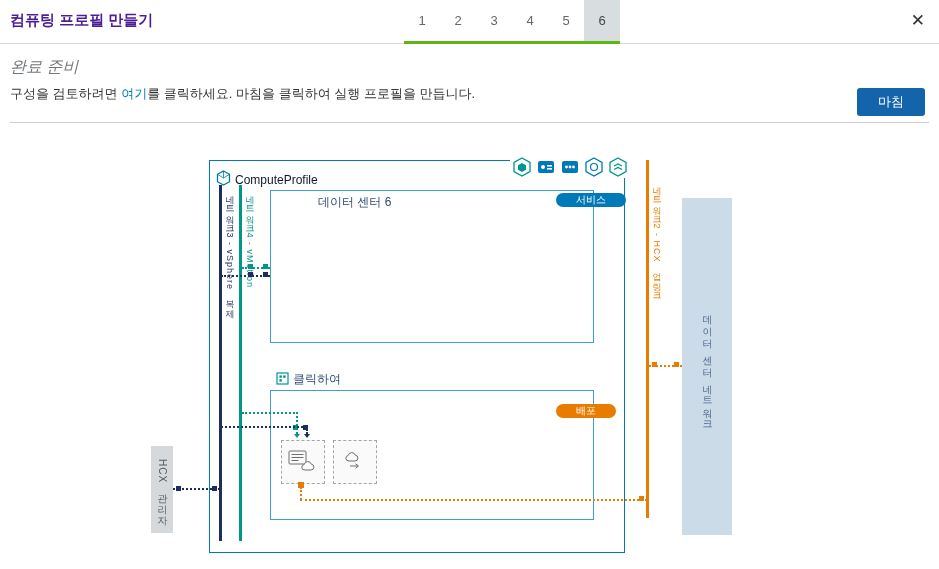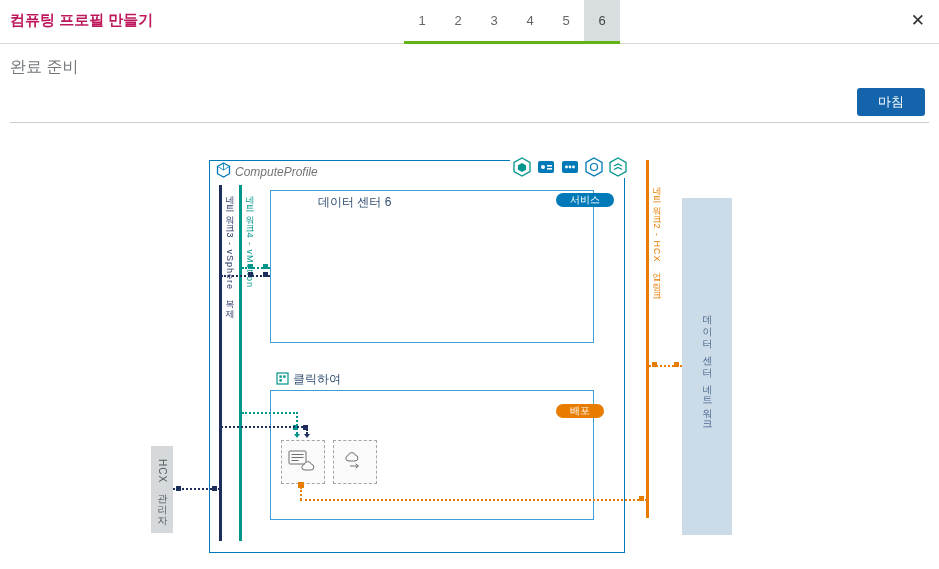--- a/index.html
+++ b/index.html
@@ -1,56 +1,56 @@
 <!DOCTYPE html>
 <html><head>
 <meta charset="utf-8">
 <style>
   * { margin:0; padding:0; box-sizing:border-box; }
   html,body { width:939px; height:569px; background:#fff; font-family:"Liberation Sans", sans-serif; overflow:hidden; }
   .page { position:relative; width:939px; height:569px; background:#fff; }
 
   
   .header { position:absolute; left:0; top:0; width:939px; height:44px; background:#fff; border-bottom:1px solid #d8d8d8; }
-  .dialog-title { position:absolute; left:10px; top:11px; font-size:15px; font-weight:bold; color:#be185d; }
+  .dialog-title { position:absolute; left:10px; top:11px; font-size:15px; font-weight:bold; color:#4c1d95; }
   .steps { position:absolute; left:404px; top:0; height:41px; display:flex; }
   .step { width:36px; height:41px; line-height:41px; text-align:center; font-size:13px; color:#666; cursor:pointer; }
   .step.active { background:#d8dde0; color:#454545; }
   .steps-underline { position:absolute; left:404px; top:41px; width:216px; height:3px; background:#60b515; }
   .close-btn { position:absolute; right:14px; top:10px; font-size:17px; color:#333; cursor:pointer; line-height:22px; }
 
   
-  .section-title { position:absolute; left:10px; top:57px; font-size:16px; color:#727679; }
+  .section-title { position:absolute; left:10px; top:57px; font-size:16px; color:#727679;font-style:italic; }
   .desc { position:absolute; left:10px; top:85px; font-size:13px; color:#333; }
   .desc a { color:#0079b8; text-decoration:none; cursor:pointer; }
   .finish-btn { position:absolute; left:857px; top:88px; width:68px; height:28px; background:#1464ac; color:#fff;
                 font-size:13px; border:0; border-radius:3px; cursor:pointer; font-family:"Liberation Sans", sans-serif; }
   .content-divider { position:absolute; left:10px; top:122px; width:919px; height:0; border-top:1px solid #ccc; }
 
   
   .cp-box { position:absolute; left:209px; top:160px; width:416px; height:393px; border:1px solid #0079b8; }
   .cp-label { position:absolute; left:213px; top:162px; display:flex; align-items:center; gap:4px;
-              font-size:12px; color:#737373; background:#fff; padding:0 3px;font-style:italic; }
+              font-size:12px; color:#0f172a; background:#fff; padding:8px 3px; }
   .svc-icons { position:absolute; left:510px; top:156px; display:flex; gap:2px; background:#fff; padding:0 1px; }
   .svc-icon { width:22px; height:22px; }
 
   .vline { position:absolute; width:3px; }
   .navy-bg { background:#1d2d5c; } .teal-bg { background:#00968b; } .orange-bg { background:#e77c00; }
   .vtext { writing-mode:vertical-rl; text-orientation:mixed; font-size:9px; letter-spacing:1px; white-space:nowrap; }
   .label-net3 { position:absolute; left:223px; top:189px; color:#1d2d5c; }
   .label-net4 { position:absolute; left:243px; top:189px; color:#00968b; }
   .label-net2 { position:absolute; left:650px; top:180px; color:#e77c00; }
 
   .inner-box { position:absolute; border:1px solid #3d9fd4; background:transparent; }
   .dc1-box { left:270px; top:190px; width:324px; height:153px; }
   .prod-box { left:270px; top:390px; width:324px; height:130px; }
   .dc1-title { position:absolute; left:318px; top:194px; font-size:12px; color:#2d4a6e; }
   .prod-label { position:absolute; left:274px; top:371px; display:flex; align-items:center; gap:4px;
                 font-size:12px; color:#2d4a6e; background:#fff; padding:0 2px; }
-  .badge { position:absolute; height:14px; line-height:14px; padding:0 14px; border-radius:8px;
+  .badge { position:absolute; height:14px; line-height:14px; padding:0 20px; border-radius:8px;
            font-size:10px; color:#fff; text-align:center; }
   .badge-service { left:556px; top:193px; background:#0079b8; }
   .badge-deploy { left:556px; top:371px; background:#e77c00;margin-top:33px; }
 
   .appliance { position:absolute; width:44px; height:44px; border:1px dashed #a5a5a5; background:#fafafa;
                display:flex; align-items:center; justify-content:center; }
   .appliance-1 { left:281px; top:440px; }
   .appliance-2 { left:333px; top:440px; }
 
   .h-dot { position:absolute; height:0; border-top:2px dotted currentColor; }
@@ -80,20 +80,23 @@
       <div class="step">3</div>
       <div class="step">4</div>
       <div class="step">5</div>
       <div class="step active">6</div>
     </div>
     <div class="steps-underline"></div>
     <div class="close-btn">✕</div>
   </div>
 
   <div class="section-title">완료 준비</div>
+  <div class="desc">
+    <span>구성을 검토하려면 </span><a>여기</a><span>를 클릭하세요. 마침을 클릭하여 실행 프로필을 만듭니다.</span>
+  </div>
   <button class="finish-btn">마침</button>
   <div class="content-divider"></div>
 
   <div class="cp-box"></div>
 
   <div class="cp-label">
     <span>
       <svg width="15" height="16" viewBox="0 0 15 16">
           <path d="M7.5 1 L13.5 4.3 V11.7 L7.5 15 L1.5 11.7 V4.3 Z" fill="none" stroke="#0079b8" stroke-width="1.3"></path>
           <path d="M7.5 1 V8 M1.5 4.3 L7.5 8 L13.5 4.3" fill="none" stroke="#0079b8" stroke-width="0.8"></path>

